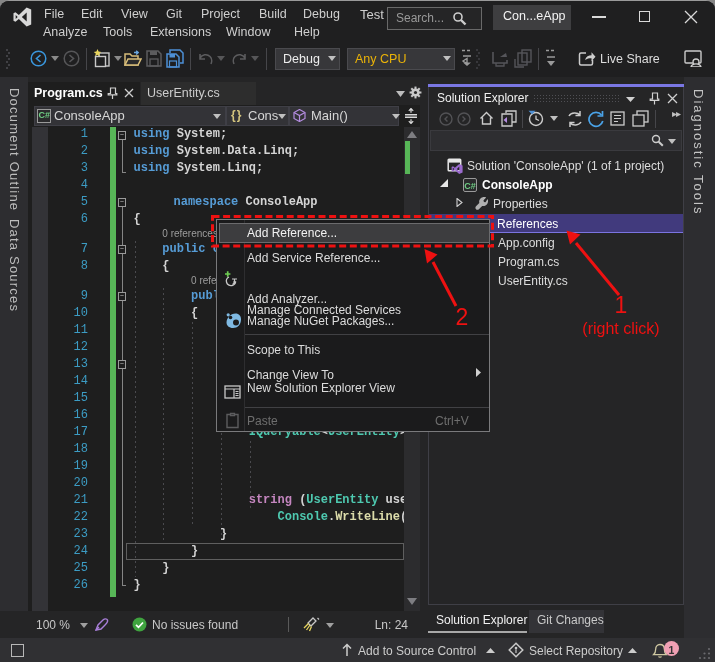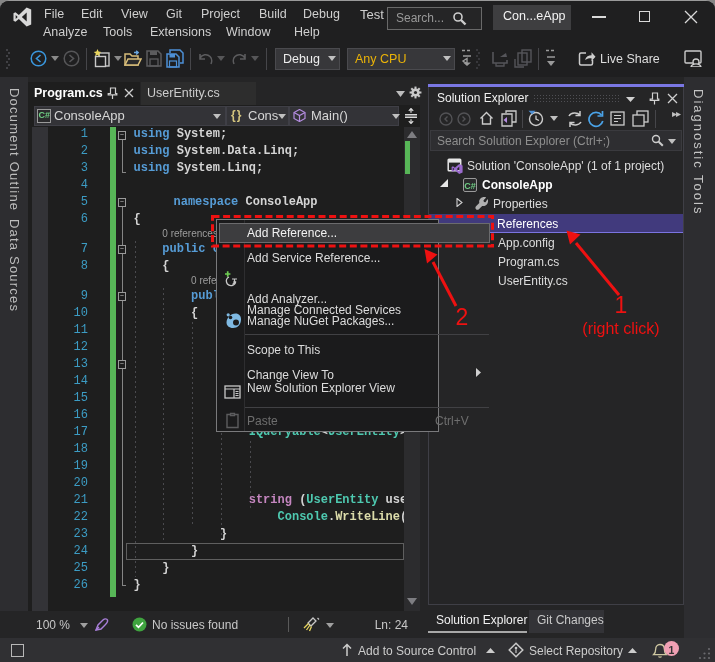--- a/index.html
+++ b/index.html
@@ -430,21 +430,20 @@
       <path d="M4 4.5 L11 4.5 M4 7.5 L11 7.5 M4 10.5 L8 10.5" stroke="#cccccc" stroke-width="1.2"></path>
     </svg>
     <svg class="abs" style="left:203px;top:26px;" width="17" height="17" viewBox="0 0 17 17">
       <rect x="5" y="1" width="11" height="11" fill="none" stroke="#cccccc" stroke-width="1.3"></rect>
       <rect x="1" y="5" width="11" height="11" fill="#252526" stroke="#cccccc" stroke-width="1.3"></rect>
     </svg>
     <div class="abs" style="left:226px;top:26px;width:1px;height:18px;background:#46464a;"></div>
     <div class="txt" style="left:243px;top:24px;font-size:10px;color:#c0c0c0;letter-spacing:-1px;">▸▸</div>
 
     <div class="abs" style="left:1px;top:46px;width:252px;height:21px;background:#2e2e31;border:1px solid #3a3a3e;"></div>
-    <div class="txt" style="left:8px;top:50px;font-size:12px;color:#8e8e8e;">Search Solution Explorer (Ctrl+;)</div>
     <svg class="abs" style="left:222px;top:50px;" width="13" height="13" viewBox="0 0 13 13">
       <circle cx="5" cy="5" r="3.5" fill="none" stroke="#cccccc" stroke-width="1.4"></circle>
       <line x1="7.7" y1="7.7" x2="11.8" y2="11.8" stroke="#cccccc" stroke-width="2"></line>
     </svg>
     <svg class="abs" style="left:239px;top:55px;" width="8" height="5" viewBox="0 0 8 5">
         <path d="M0 0 L8 0 L4 5 Z" fill="#c0c0c0"></path>
       </svg>
 
     <svg class="abs" style="left:18px;top:74px;" width="17" height="17" viewBox="0 0 17 17">
       <rect x="1.2" y="1.2" width="12.5" height="11.5" rx="0.8" fill="none" stroke="#e8e8e8" stroke-width="1.5"></rect>
@@ -514,21 +513,21 @@
           <circle cx="11" cy="2" r="1.1"></circle>
           <circle cx="11" cy="6.5" r="1.1"></circle>
           <circle cx="11" cy="11" r="1.1"></circle>
           <circle cx="6.5" cy="6.5" r="1.1"></circle>
           <circle cx="6.5" cy="11" r="1.1"></circle>
           <circle cx="2" cy="11" r="1.1"></circle>
         </g>
     </svg>
   </div>
 
-  <div id="ctxmenu" class="abs" style="left:216px;top:218px;width:223px;height:213px;background:#1b1b1c;border:1px solid #7a7a7c;z-index:20;">
+  <div id="ctxmenu" class="abs" style="left:216px;top:218px;width:274px;height:213px;background:#1b1b1c;border:1px solid #7a7a7c;z-index:20;">
     <div class="abs" style="left:27px;top:0;width:1px;height:211px;background:#2e2e30;"></div>
 
     <div class="abs" style="left:1.5px;top:2.5px;width:271px;height:20.5px;background:#3d3d3f;border:1px solid #6b6b6d;"></div>
     <div class="mi" style="top:6px;color:#f2f2f2;">Add Reference...</div>
     <div class="mi" style="top:30.5px;">Add Service Reference...</div>
     <div class="mi" style="top:51px;margin-top:32px;">Manage Connected Services</div>
     <div class="mi" style="top:72px;">Add Analyzer...</div>
     <div class="mi" style="top:93.5px;">Manage NuGet Packages...</div>
     <div class="abs" style="left:28px;top:113.5px;width:244px;height:1px;background:#414144;"></div>
     <div class="mi" style="top:123px;">Scope to This</div>

